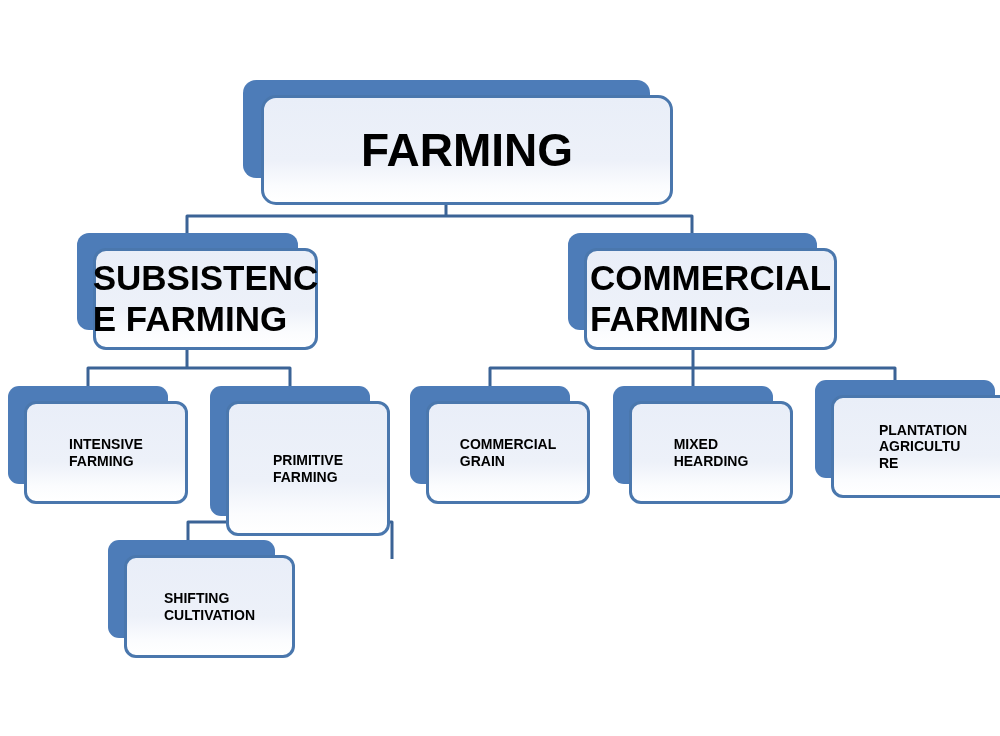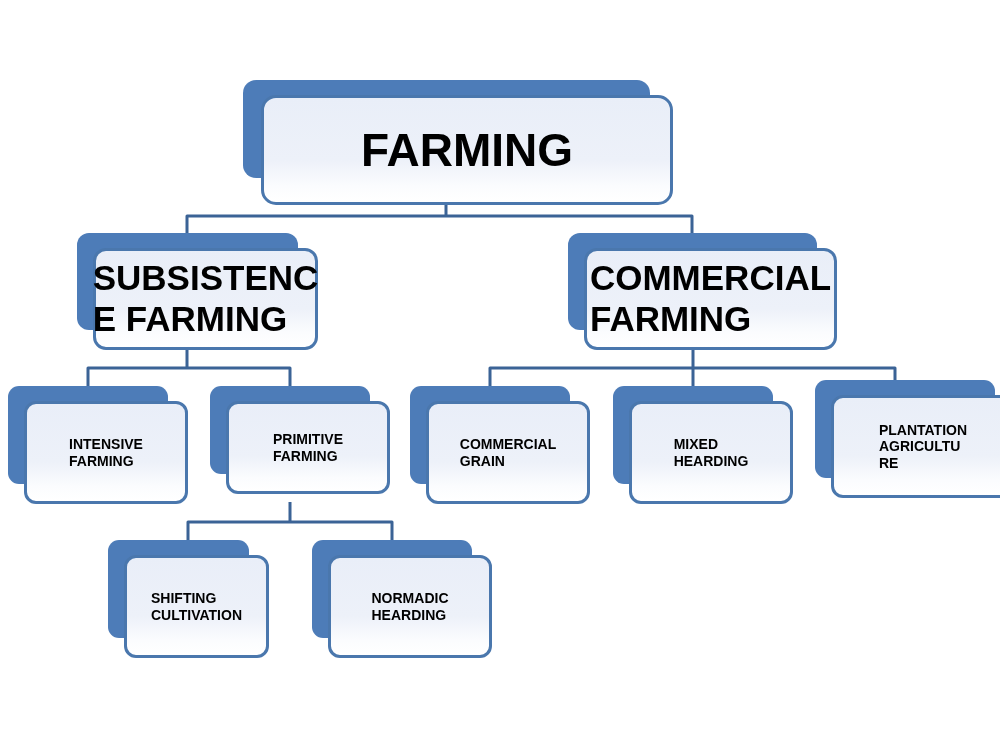--- a/index.html
+++ b/index.html
@@ -79,21 +79,21 @@
   </div>
 
   <div class="node lvl3" style="left:8px;top:386px;width:180px;height:118px">
     <div class="back"></div>
     <div class="front">
       <div class="label">INTENSIVE
 FARMING</div>
     </div>
   </div>
 
-  <div class="node lvl3" style="left:210px;top:386px;width:180px;height:108px">
+  <div class="node lvl3" style="left:210px;top:386px;width:180px;height:150px">
     <div class="back"></div>
     <div class="front">
       <div class="label">PRIMITIVE
 FARMING</div>
     </div>
   </div>
 
   <div class="node lvl3" style="left:410px;top:386px;width:180px;height:118px">
     <div class="back"></div>
     <div class="front">
@@ -112,29 +112,22 @@
 
   <div class="node lvl3" style="left:815px;top:380px;width:200px;height:118px">
     <div class="back"></div>
     <div class="front">
       <div class="label">PLANTATION
 AGRICULTU
 RE</div>
     </div>
   </div>
 
-  <div class="node lvl3" style="left:108px;top:540px;width:161px;height:118px">
+  <div class="node lvl3" style="left:108px;top:540px;width:187px;height:118px">
     <div class="back"></div>
     <div class="front">
       <div class="label">SHIFTING
 CULTIVATION</div>
     </div>
   </div>
 
-  <div class="node lvl3" style="left:312px;top:540px;width:180px;height:118px">
-    <div class="back"></div>
-    <div class="front">
-      <div class="label">NORMADIC
-HEARDING</div>
-    </div>
-  </div>
 
 </div>
 
 </body></html>

